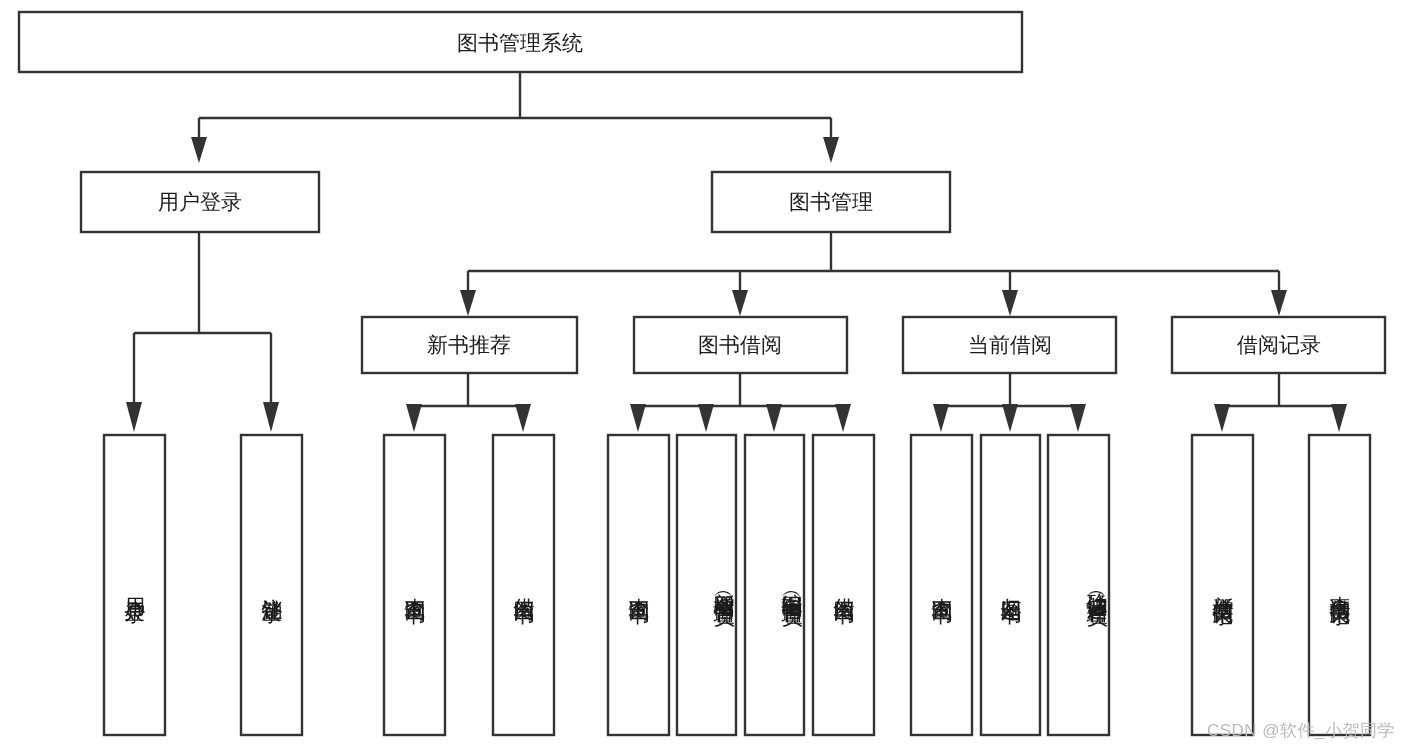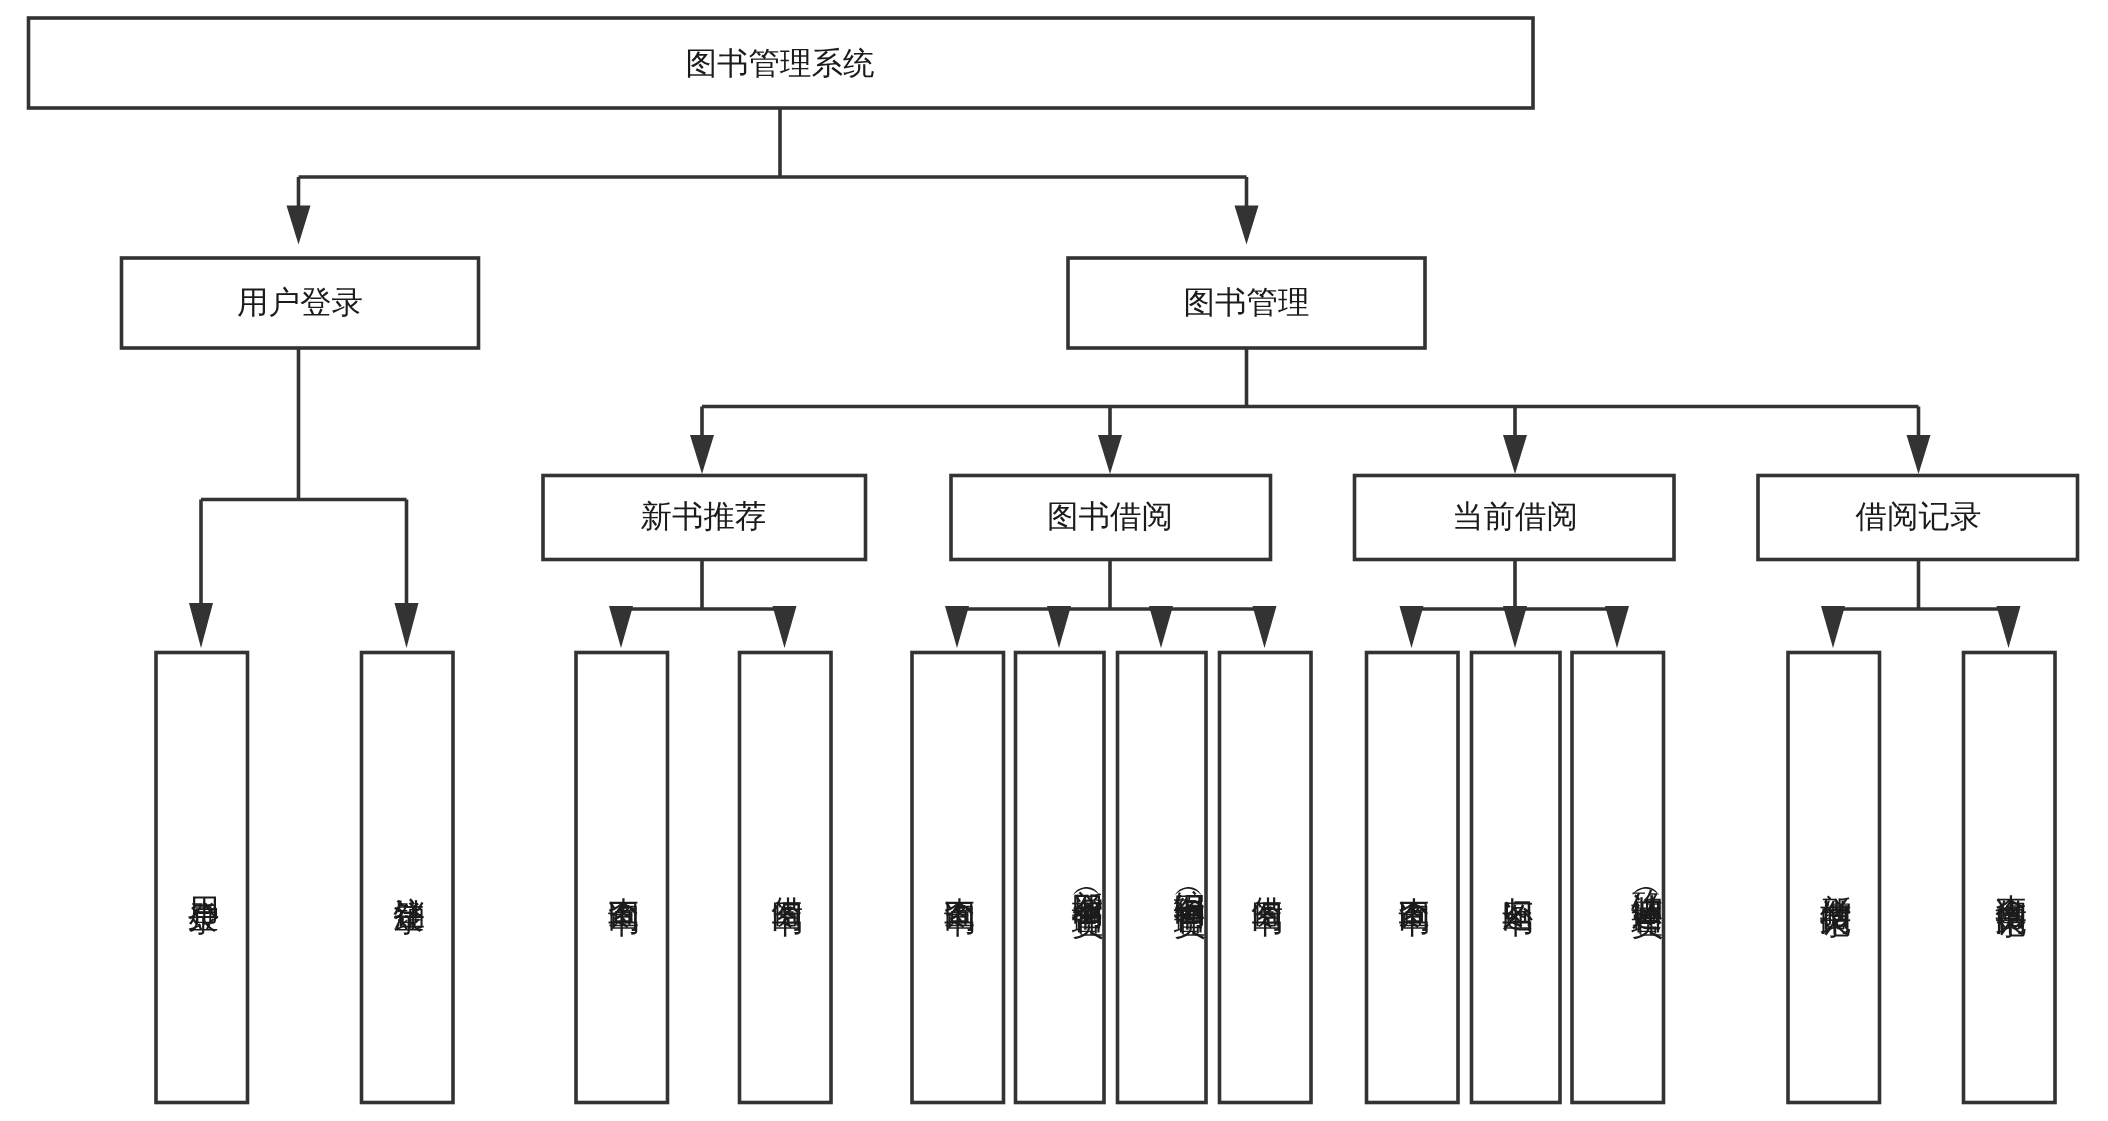--- a/index.html
+++ b/index.html
@@ -205,14 +205,15 @@
   <div class="node-label-v" style="left:745px; top:437px; width:59px; height:296px; display:flex; align-items:flex-start; justify-content:center;">编辑图书（管理员）</div>
   <div class="node-label-v" style="left:813px; top:435px; width:61px; height:300px; display:flex; align-items:center; justify-content:center;">借阅图书</div>
 
   <div class="node-label-v" style="left:911px; top:435px; width:61px; height:300px; display:flex; align-items:center; justify-content:center;">查询图书</div>
   <div class="node-label-v" style="left:981px; top:435px; width:59px; height:300px; display:flex; align-items:center; justify-content:center;">归还图书</div>
   <div class="node-label-v" style="left:1048px; top:437px; width:61px; height:296px; display:flex; align-items:flex-start; justify-content:center;">确认归还（管理员）</div>
 
   <div class="node-label-v" style="left:1192px; top:435px; width:61px; height:300px; display:flex; align-items:center; justify-content:center;">新增借阅记录</div>
   <div class="node-label-v" style="left:1309px; top:435px; width:61px; height:300px; display:flex; align-items:center; justify-content:center;">查询借阅记录</div>
 
+  <div class="watermark">CSDN @软件_小贺同学</div>
 
 </div>
 
 </body></html>

